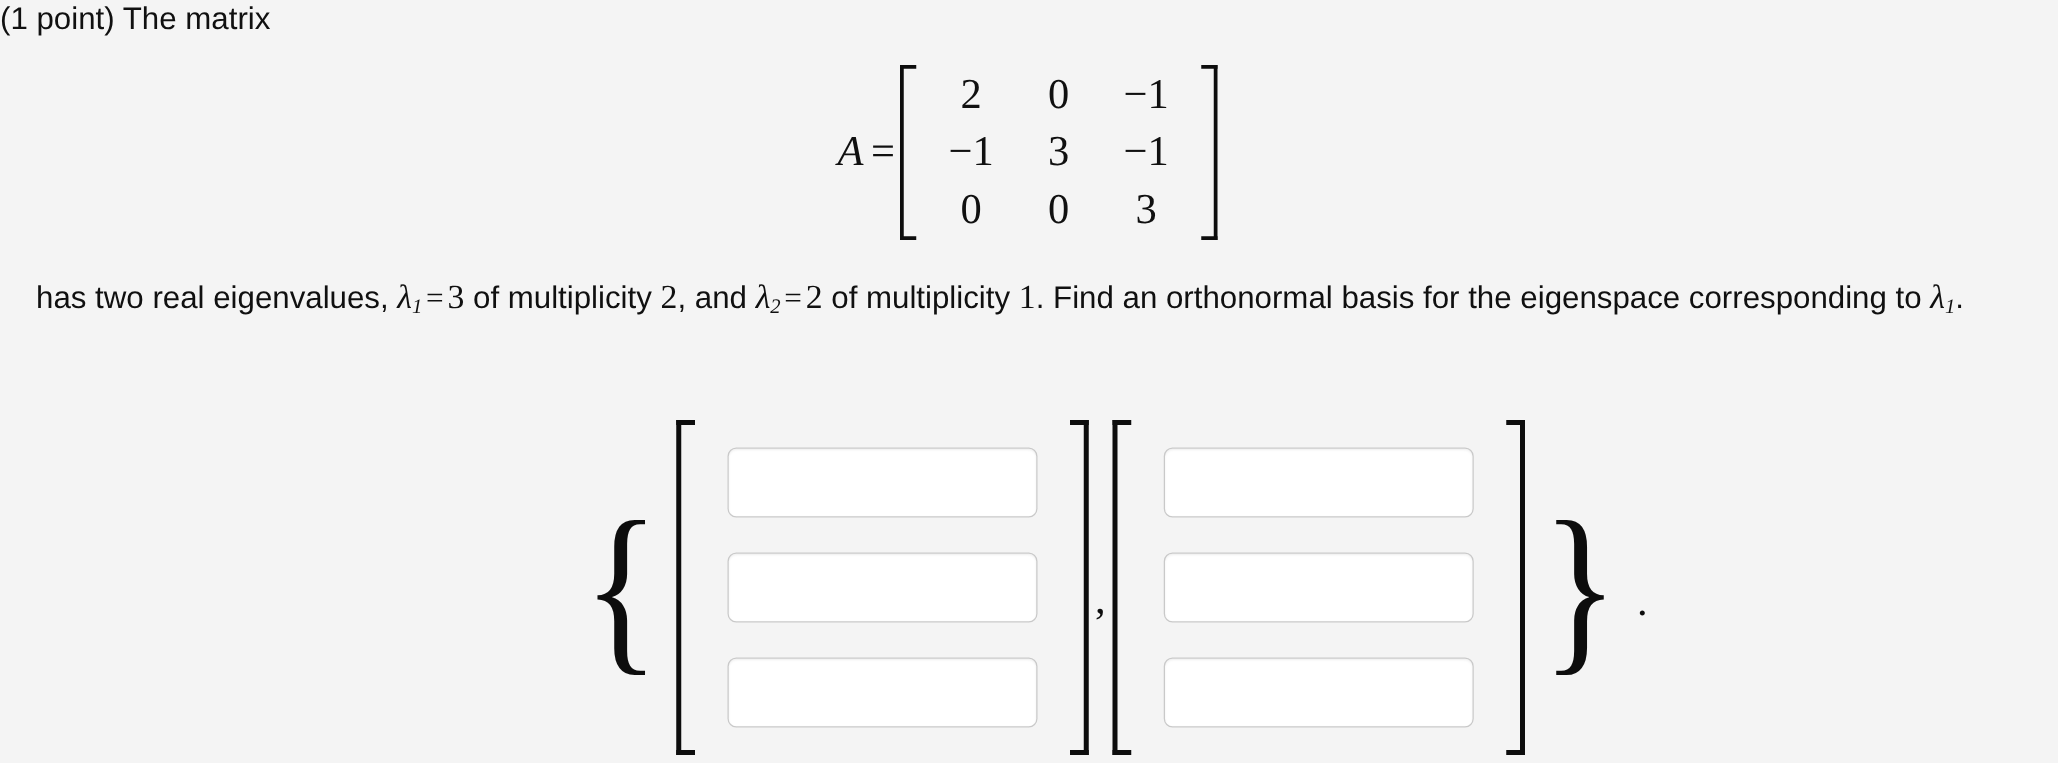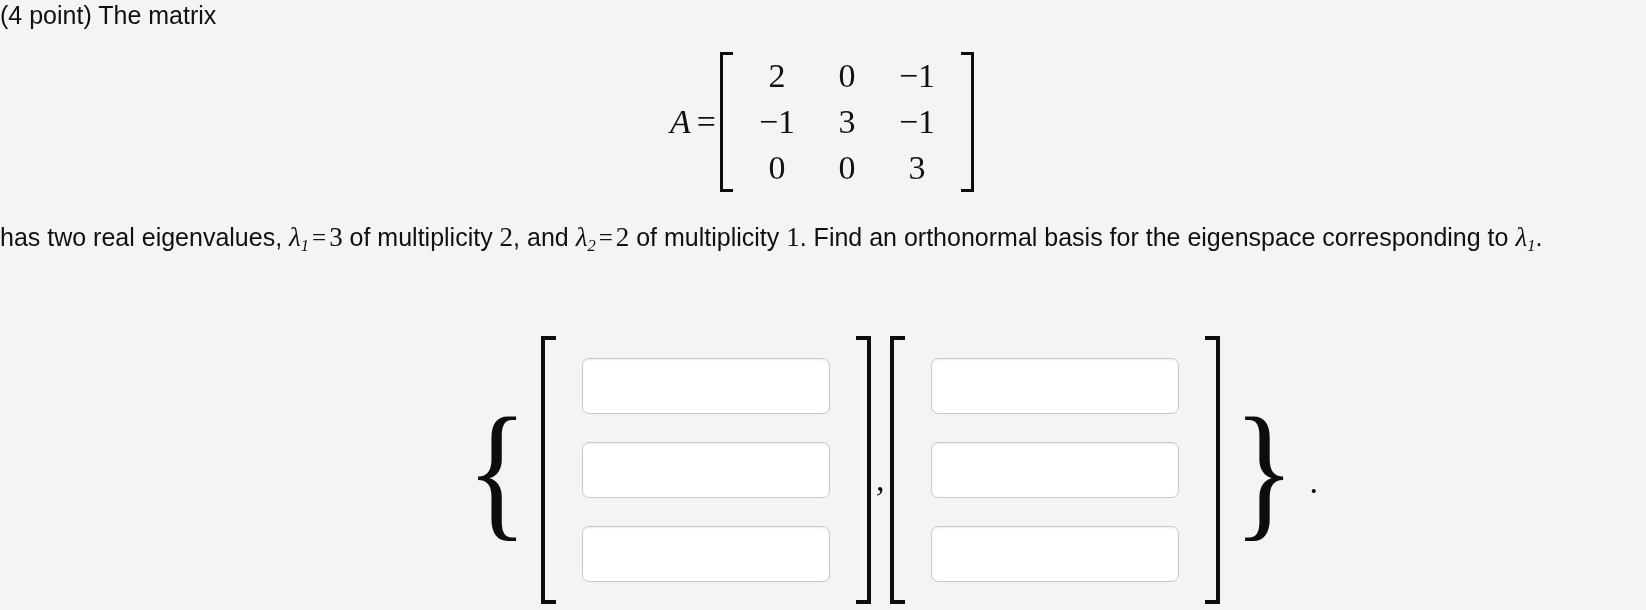--- a/index.html
+++ b/index.html
@@ -117,20 +117,21 @@
   }
 
   
   .body-text {
     position: absolute;
     left: 0px;
     top: 218px;
     width: 1600px;
     font-size: 25px;
     line-height: 38px;
+    text-align: center;
   }
   .body-text .mi {
     font-size: 27px;
   }
 
   
   .answer-area {
     position: absolute;
     left: 455px;
     top: 330px;
@@ -218,21 +219,21 @@
     font-size: 34px;
     color: #0d0d0d;
     align-self: center;
     transform: translateY(12px);
     padding-left: 4px;
   }
 </style>
 </head>
 <body>
 
-<div class="prompt-line">(4 point) The matrix</div>
+<div class="prompt-line">(1 point) The matrix</div>
 
 <div class="matrix-display">
   <span class="matrix-lhs"><span>A</span><span class="eqs">=</span></span>
 
   <span class="bracket bracket-left">
     <span class="cap cap-top"></span>
       <span class="cap cap-bot"></span>
   </span>
 
   <div class="matrix-grid">

